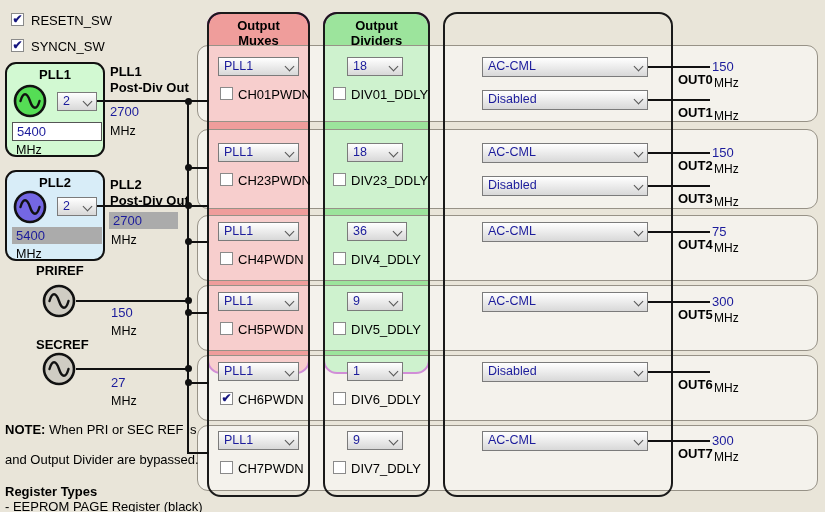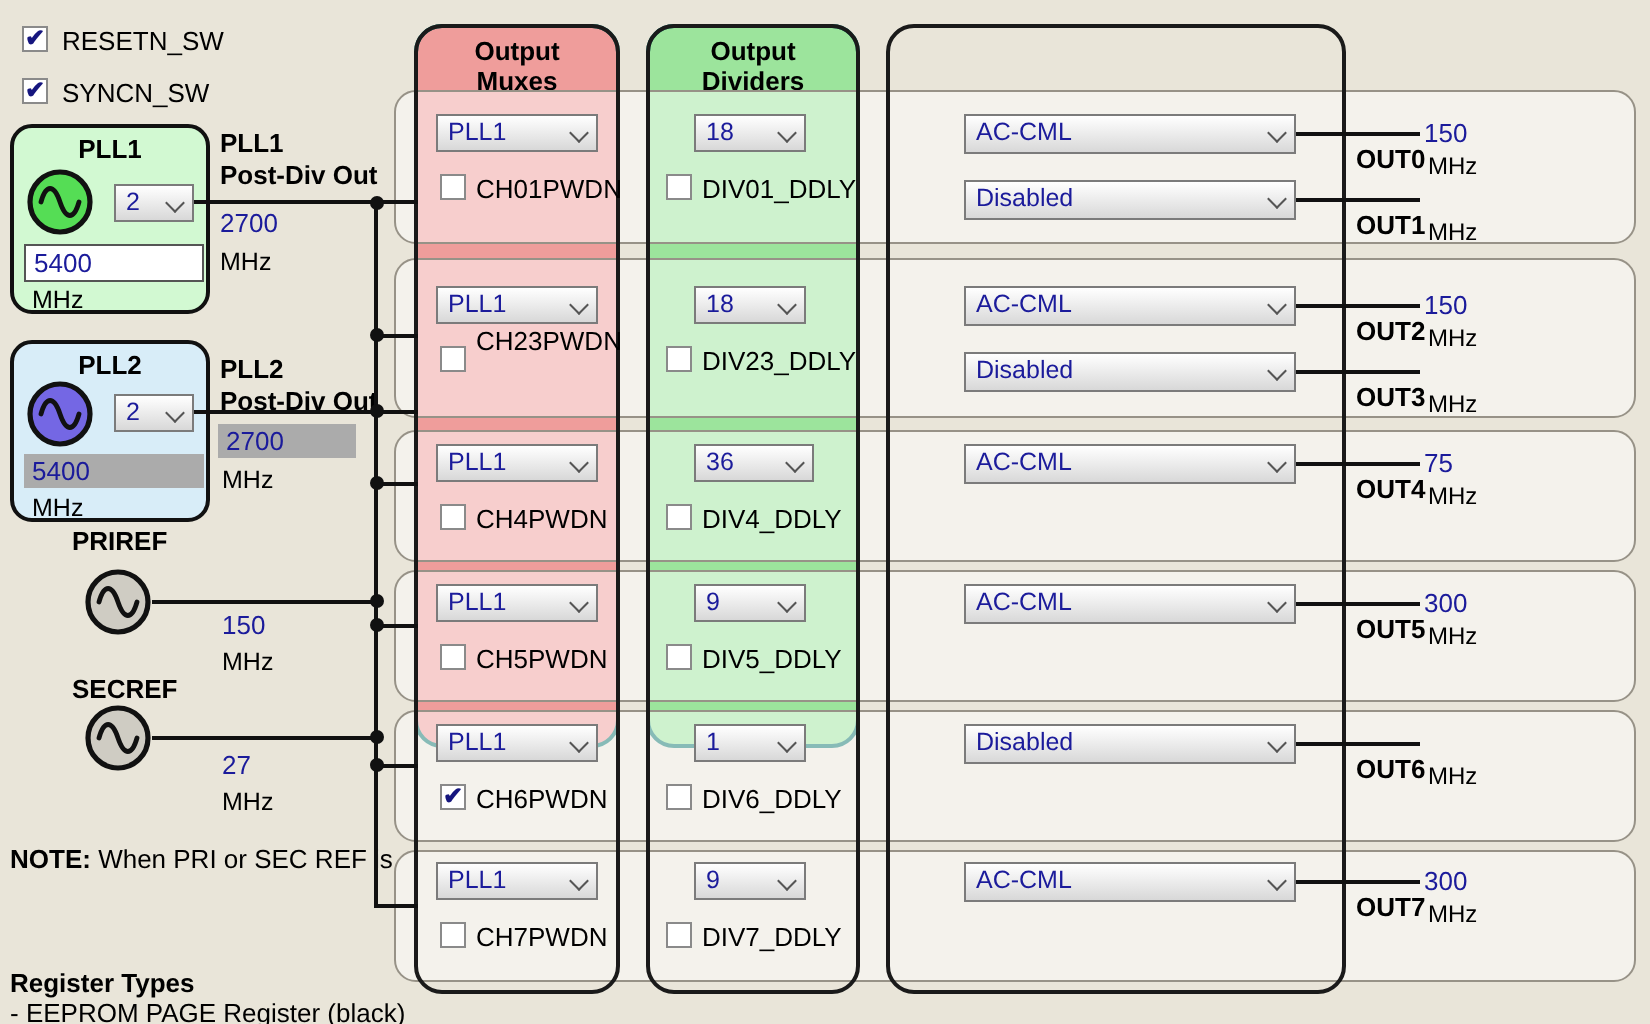--- a/index.html
+++ b/index.html
@@ -2,21 +2,21 @@
 <html><head>
 <meta charset="utf-8">
 <style>
   html,body{margin:0;padding:0;}
   .stage{
     position:relative; width:825px; height:512px;
     background:#e9e5d9; overflow:hidden;
     font-family:"Liberation Sans", sans-serif; color:#000;
   }
   
-  .colbox{position:absolute; top:12px; height:362px; border:2px solid #0f766e;
+  .colbox{position:absolute; top:12px; height:362px; border:2px solid #a21caf;
           border-radius:14px; box-sizing:border-box; z-index:1;}
   .colborder{position:absolute; top:12px; height:485px; border:2px solid #1a1a1a;
           border-radius:14px; box-sizing:border-box; z-index:3; background:none; pointer-events:none;}
   .col-mux{left:207px; width:103px; background:#ef9d9b;}
   .col-div{left:323px; width:107px; background:#9ce49c;}
   .col-drv{left:443px; width:230px; background:#f5f5ae;}
   .hdr{position:absolute; left:0; right:0; top:4px; text-align:center;
        font-weight:bold; font-size:13px; line-height:15px;}
   
   .rowbox{position:absolute; left:197px; width:621px;
@@ -138,20 +138,21 @@
 
   <div class="blabel" style="left:36px;top:337px">SECREF</div>
   <svg class="osc" style="left:41px;top:351px" width="36" height="36" viewBox="0 0 36 36">
     <circle cx="18" cy="18" r="15" stroke="#111" stroke-width="2.6" fill="#cfccc3"></circle>
     <path d="M8.5 18 C11 9, 15 9, 18 18 S 25 27, 27.5 18" fill="none" stroke="#111" stroke-width="2.4" stroke-linecap="round"></path>
   </svg>
   <div class="val" style="left:111px;top:375px">27</div>
   <div class="unit" style="left:111px;top:394px">MHz</div>
 
   <div class="noteline" style="top:422px"><b>NOTE:</b><span> When PRI or SEC REF is</span></div>
+  <div class="noteline" style="top:452px">and Output Divider are bypassed.</div>
   <div class="noteline" style="top:484px;font-weight:bold">Register Types</div>
   <div class="noteline" style="top:499px">- EEPROM PAGE Register (black)</div>
 
   <div class="wire" style="left:97px;top:100px;width:112px;height:2px"></div>
   <div class="wire" style="left:97px;top:205px;width:112px;height:2px"></div>
   <div class="wire" style="left:76px;top:300px;width:113px;height:2px"></div>
   <div class="wire" style="left:76px;top:368px;width:113px;height:2px"></div>
   <div class="wire" style="left:187px;top:100px;width:2px;height:354px"></div>
   <div class="wire" style="left:187px;top:167px;width:22px;height:2px"></div>
   <div class="wire" style="left:187px;top:241px;width:22px;height:2px"></div>
@@ -186,21 +187,21 @@
   <div class="dd" style="left:482px;top:90px;width:166px;height:20px">
     <span>Disabled</span><i class="chev"></i></div>
   <div class="wire" style="left:648px;top:99px;width:62px;height:2px"></div>
   <div class="outname" style="top:105px">OUT1</div>
   <div class="outunit" style="top:109px">MHz</div>
 
   <div class="dd" style="left:218px;top:143px;width:81px">
     <span>PLL1</span><i class="chev"></i></div>
   <div class="cb" style="left:220px;top:173px">
     <span></span></div>
-  <div class="cblabel" style="left:238px;top:163px">CH23PWDN</div>
+  <div class="cblabel" style="left:238px;top:173px">CH23PWDN</div>
   <div class="dd" style="left:347px;top:143px;width:56px">
     <span>18</span><i class="chev"></i></div>
   <div class="cb" style="left:333px;top:173px">
     <span></span></div>
   <div class="cblabel" style="left:351px;top:173px">DIV23_DDLY</div>
   <div class="dd" style="left:482px;top:143px;width:166px;height:20px">
     <span>AC-CML</span><i class="chev"></i></div>
   <div class="wire" style="left:648px;top:152px;width:62px;height:2px"></div>
   <div class="outfreq" style="top:145px">150</div>
   <div class="outname" style="top:158px">OUT2</div>

